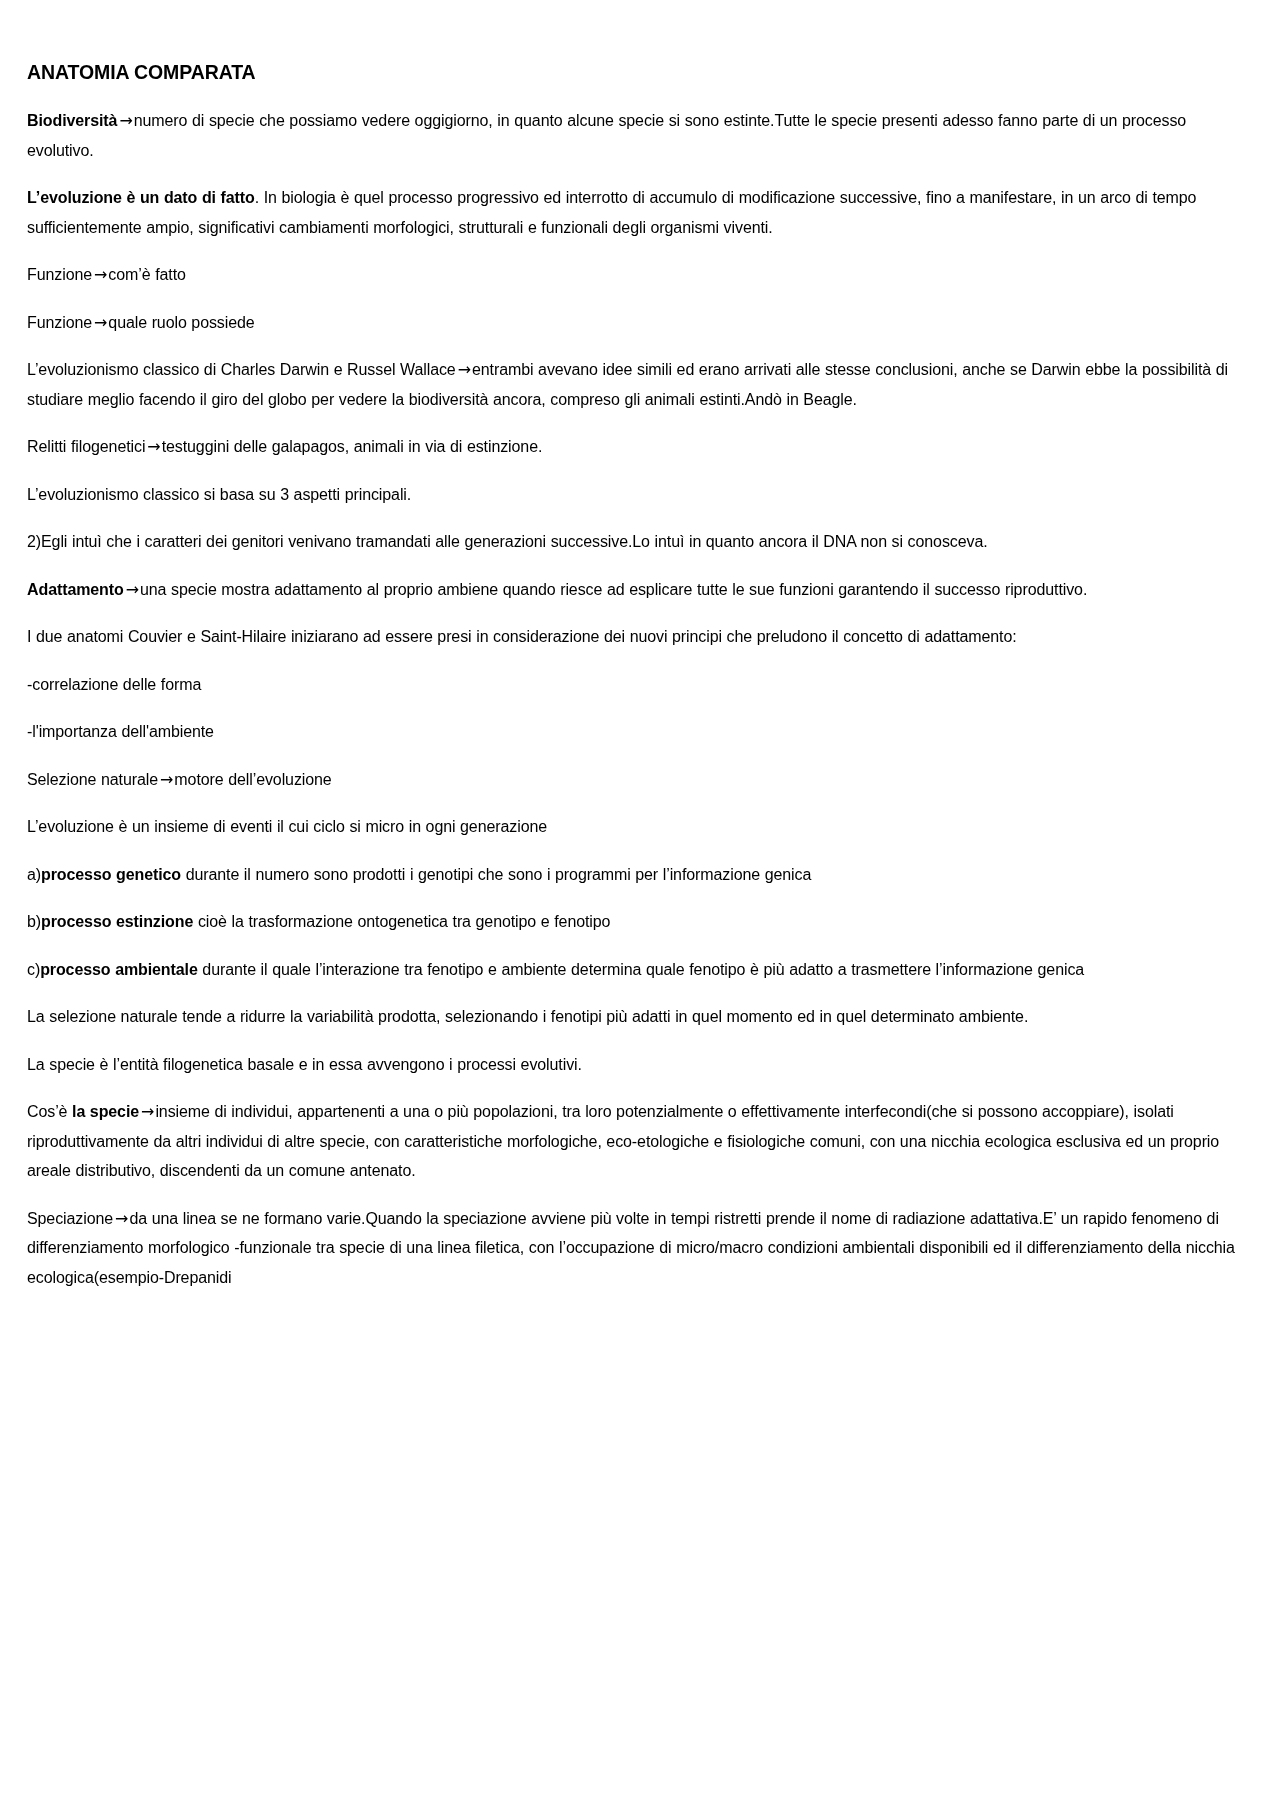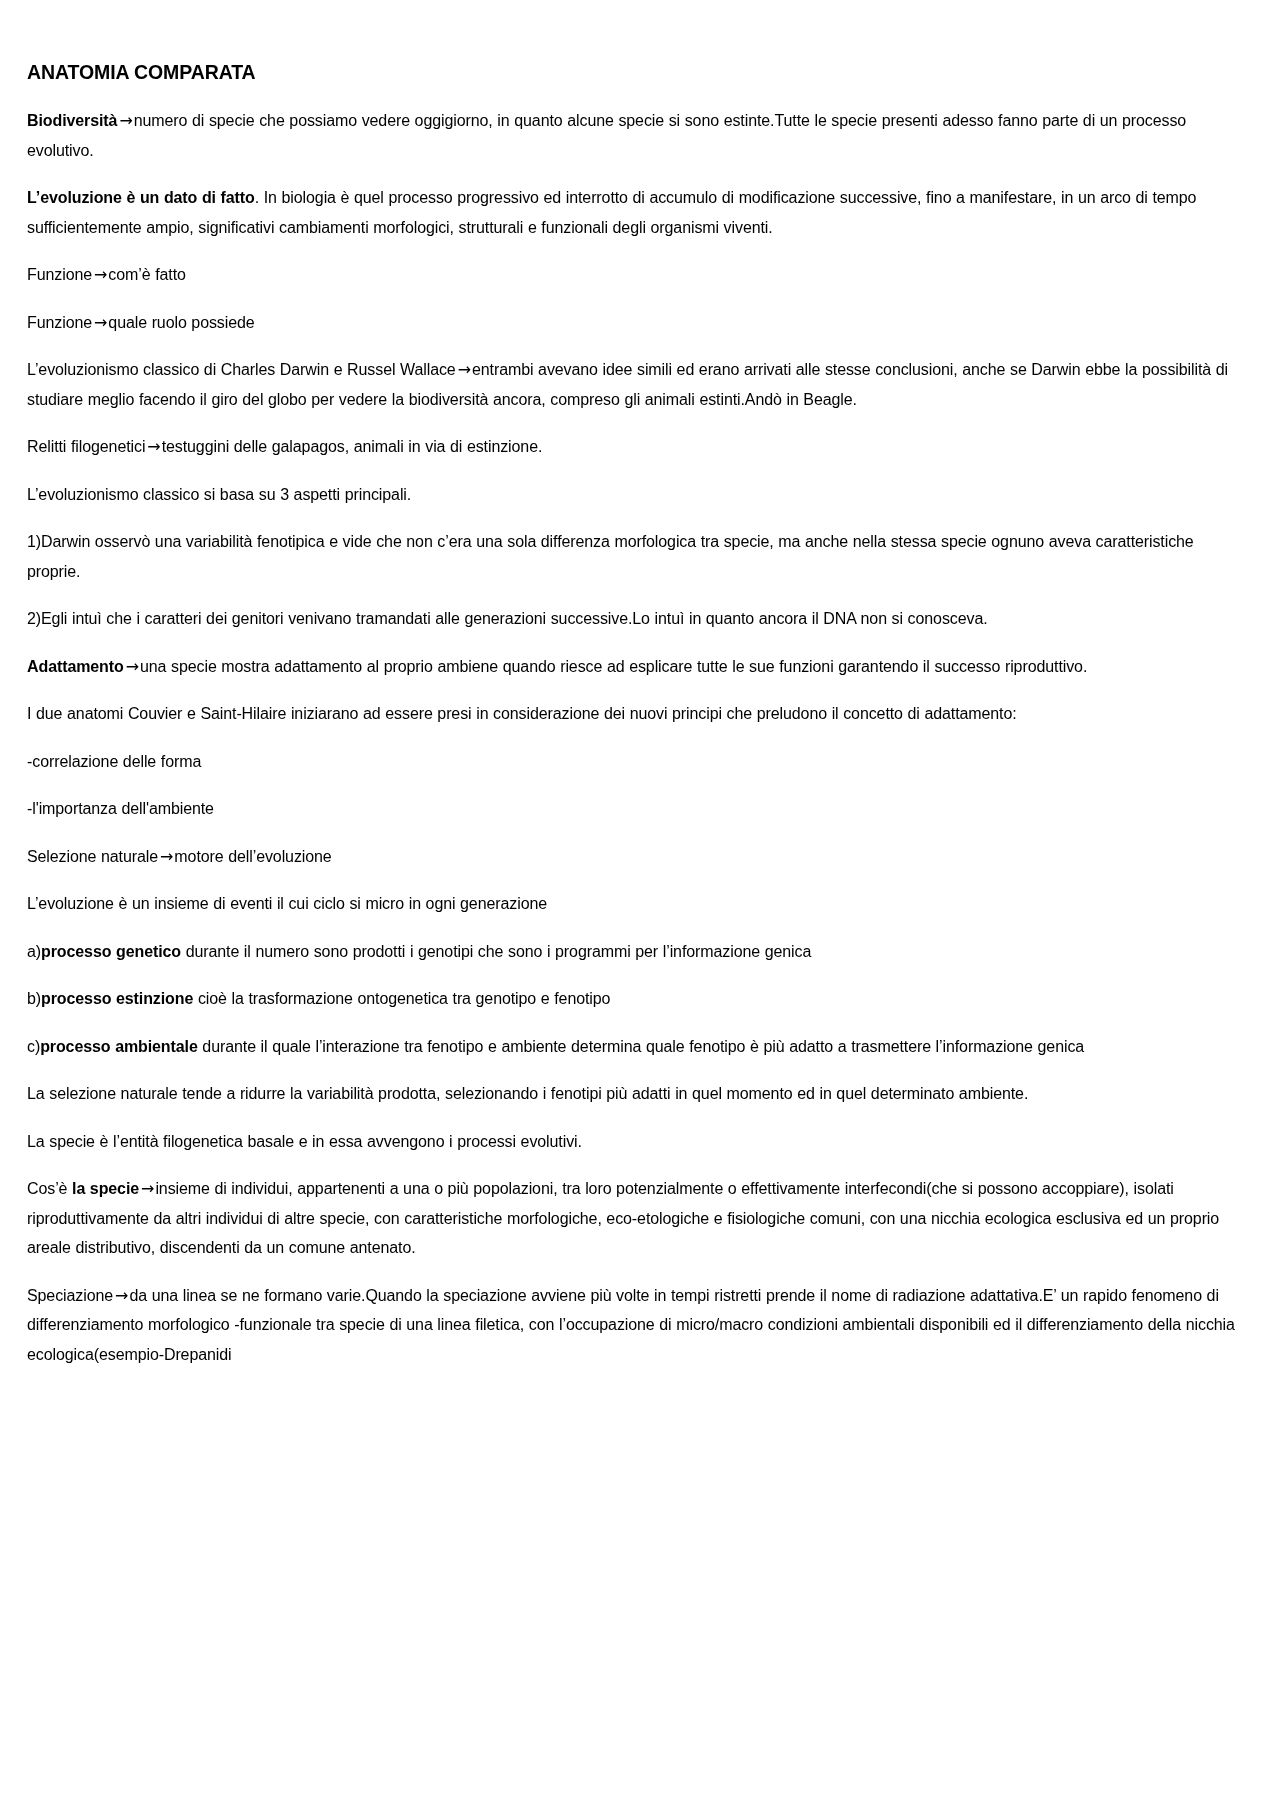--- a/index.html
+++ b/index.html
@@ -50,21 +50,20 @@
 <main class="page">
   <h1 class="doc-title">ANATOMIA COMPARATA</h1>
   <div class="doc-body">
       <p class="para"><span class="bold">Biodiversità</span><span class="arrow">→</span><span>numero di specie che possiamo vedere oggigiorno, in quanto alcune specie si sono estinte.Tutte le specie presenti adesso fanno parte di un processo evolutivo.</span></p>
       <p class="para"><span class="bold">L’evoluzione è un dato di fatto</span><span>. In biologia è quel processo progressivo ed interrotto di accumulo di modificazione successive, fino a manifestare, in un arco di tempo sufficientemente ampio, significativi cambiamenti morfologici, strutturali e funzionali degli organismi viventi.</span></p>
       <p class="para"><span>Funzione</span><span class="arrow">→</span><span>com’è fatto</span></p>
       <p class="para"><span>Funzione</span><span class="arrow">→</span><span>quale ruolo possiede</span></p>
       <p class="para"><span>L’evoluzionismo classico di Charles Darwin e Russel Wallace</span><span class="arrow">→</span><span>entrambi avevano idee simili ed erano arrivati alle stesse conclusioni, anche se Darwin ebbe la possibilità di studiare meglio facendo il giro del globo per vedere la biodiversità ancora, compreso gli animali estinti.Andò in Beagle.</span></p>
       <p class="para"><span>Relitti filogenetici</span><span class="arrow">→</span><span>testuggini delle galapagos, animali in via di estinzione.</span></p>
       <p class="para"><span>L’evoluzionismo classico si basa su 3 aspetti principali.</span></p>
-      <p class="para"><span>1)Darwin osservò una variabilità fenotipica e vide che non c’era una sola differenza morfologica tra specie, ma anche nella stessa specie ognuno aveva caratteristiche proprie.</span></p>
       <p class="para"><span>2)Egli intuì che i caratteri dei genitori venivano tramandati alle generazioni successive.Lo intuì in quanto ancora il DNA non si conosceva.</span></p>
       <p class="para"><span class="bold">Adattamento</span><span class="arrow">→</span><span>una specie mostra adattamento al proprio ambiene quando riesce ad esplicare tutte le sue funzioni garantendo il successo riproduttivo.</span></p>
       <p class="para"><span>I due anatomi Couvier e Saint-Hilaire iniziarano ad essere presi in considerazione dei nuovi principi che preludono il concetto di adattamento:</span></p>
       <p class="para"><span>-correlazione delle forma</span></p>
       <p class="para"><span>-l'importanza dell'ambiente</span></p>
       <p class="para"><span>Selezione naturale</span><span class="arrow">→</span><span>motore dell’evoluzione</span></p>
       <p class="para"><span>L’evoluzione è un insieme di eventi il cui ciclo si micro in ogni generazione</span></p>
       <p class="para"><span>a)</span><span class="bold">processo genetico</span><span> durante il numero sono prodotti i genotipi che sono i programmi per l’informazione genica</span></p>
       <p class="para"><span>b)</span><span class="bold">processo estinzione</span><span> cioè la trasformazione ontogenetica tra genotipo e fenotipo</span></p>
       <p class="para"><span>c)</span><span class="bold">processo ambientale</span><span> durante il quale l’interazione tra fenotipo e ambiente determina quale fenotipo è più adatto a trasmettere l’informazione genica</span></p>

